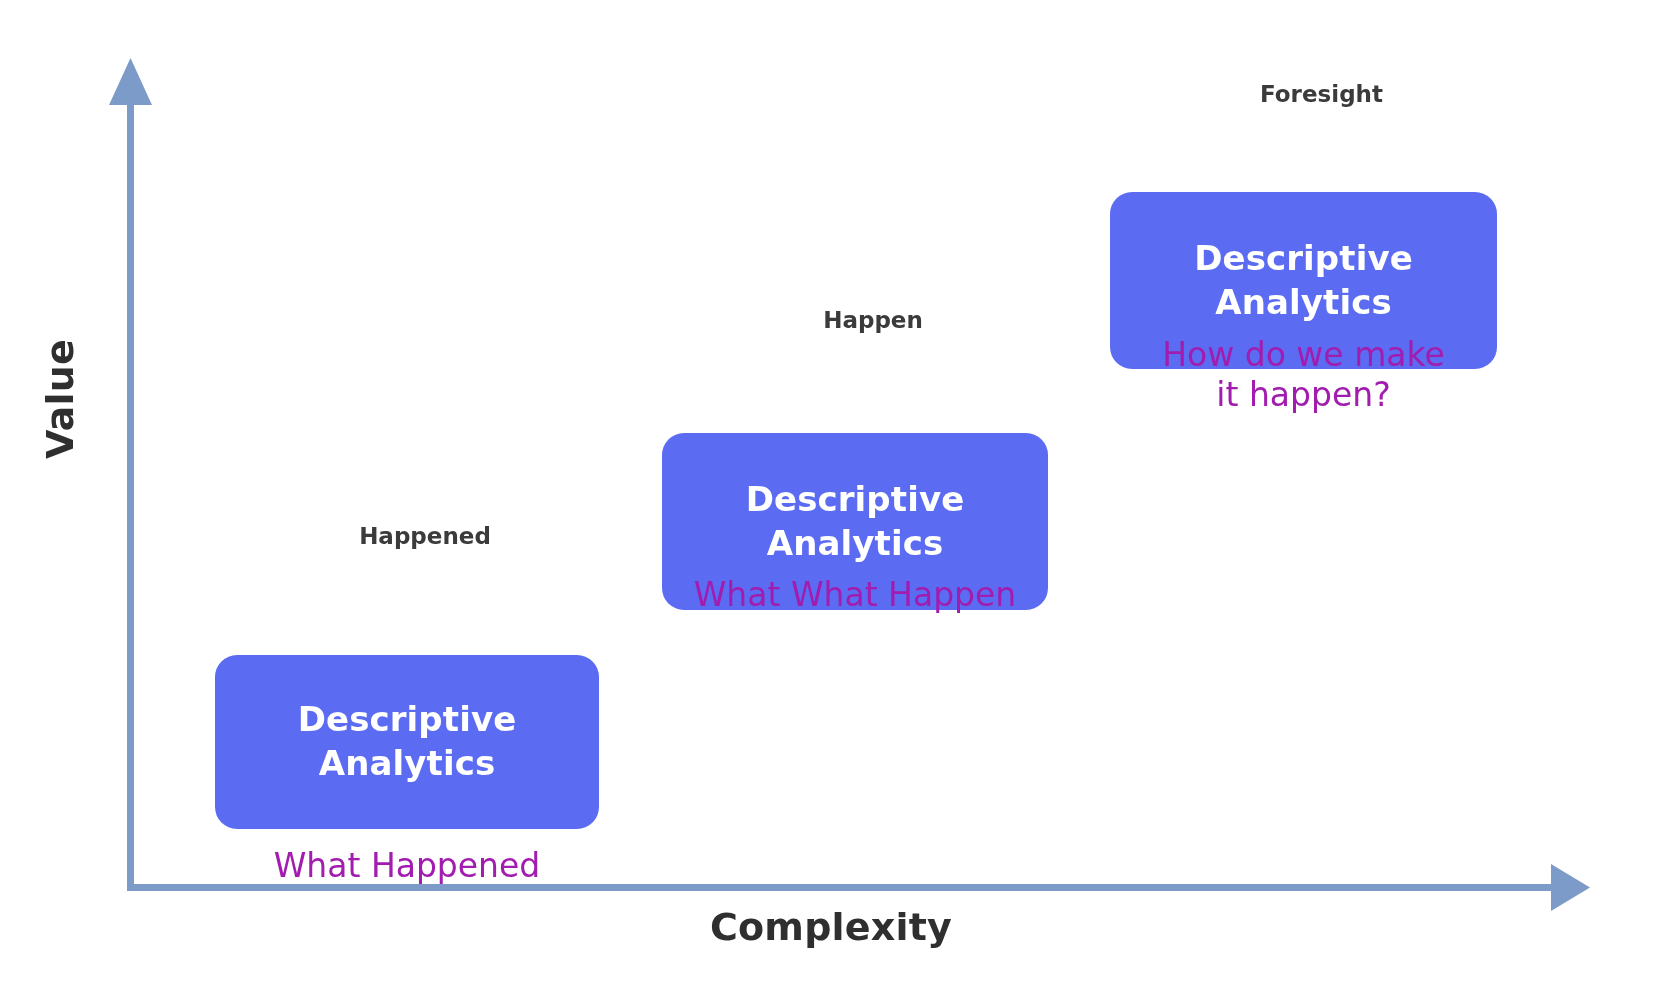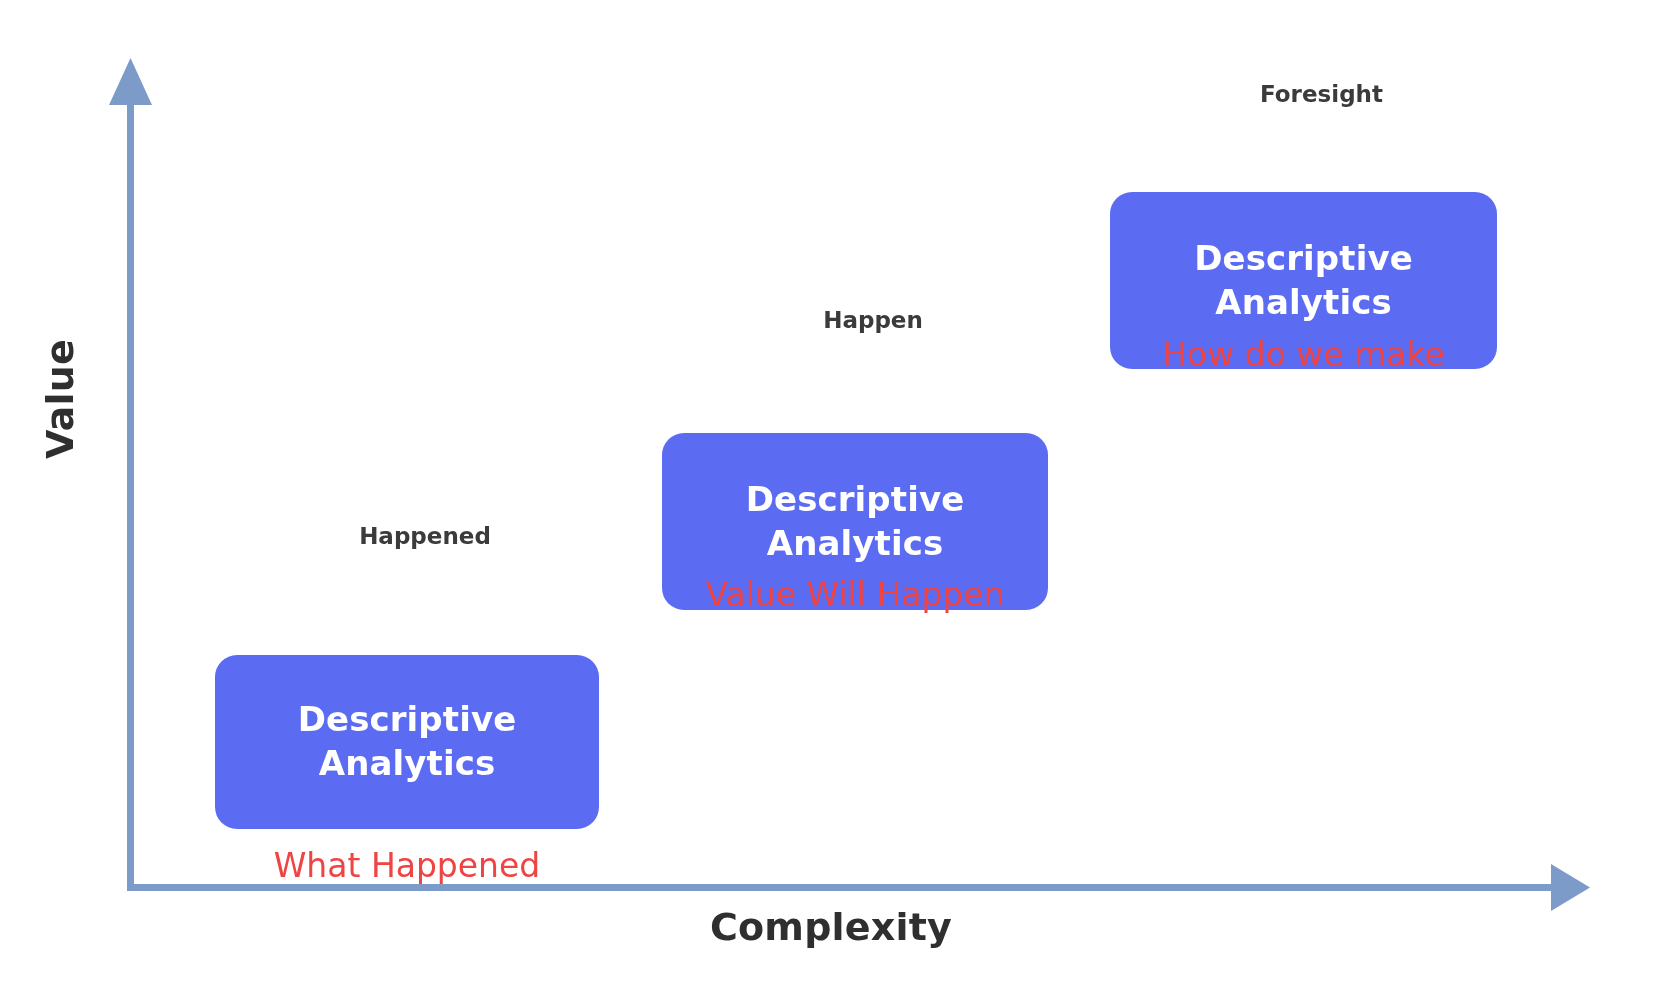--- a/index.html
+++ b/index.html
@@ -91,21 +91,21 @@
     line-height: 1.28;
     text-align: center;
     padding: 0 18px;
     letter-spacing: 0.1px;
   }
 
   .stage-caption-bottom {
     position: absolute;
     width: 100%;
     text-align: center;
-    color: #ef4444;
+    color: #a21caf;
     font-weight: 400;
     font-size: 33px;
     line-height: 1.22;
     left: 0;
   }
 
   
   #stage-group-hindsight { left: 215px; top: 592px; width: 384px; }
   #stage-group-hindsight .stage-caption-top { top: -68px; }
   #stage-group-hindsight .stage-box { left: 0; top: 15px; width: 384px; height: 174px; }
@@ -162,32 +162,33 @@
     <div class="stage-caption-top">Happen</div>
 
     <div class="stage-box">
       <div class="stage-box-label">
         <span>Descriptive</span><br>
         <span>Analytics</span>
       </div>
     </div>
 
     <div class="stage-caption-bottom">
-      <span>Value Will Happen</span>
+      <span>What What Happen</span>
     </div>
   </div>
 
   <div class="stage-group" id="stage-group-foresight">
     <div class="stage-caption-top">Foresight</div>
 
     <div class="stage-box">
       <div class="stage-box-label">
         <span>Descriptive</span><br>
         <span>Analytics</span>
       </div>
     </div>
 
     <div class="stage-caption-bottom">
       <span>How do we make</span><br>
+      <span>it happen?</span>
     </div>
   </div>
 
 </div>
 
 </body></html>

